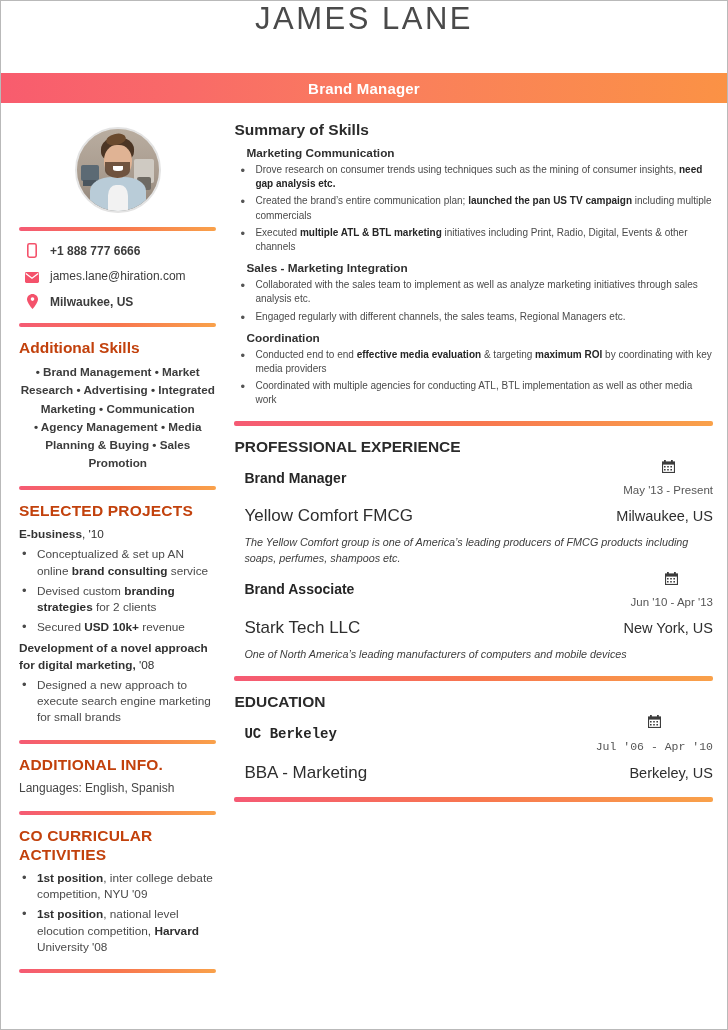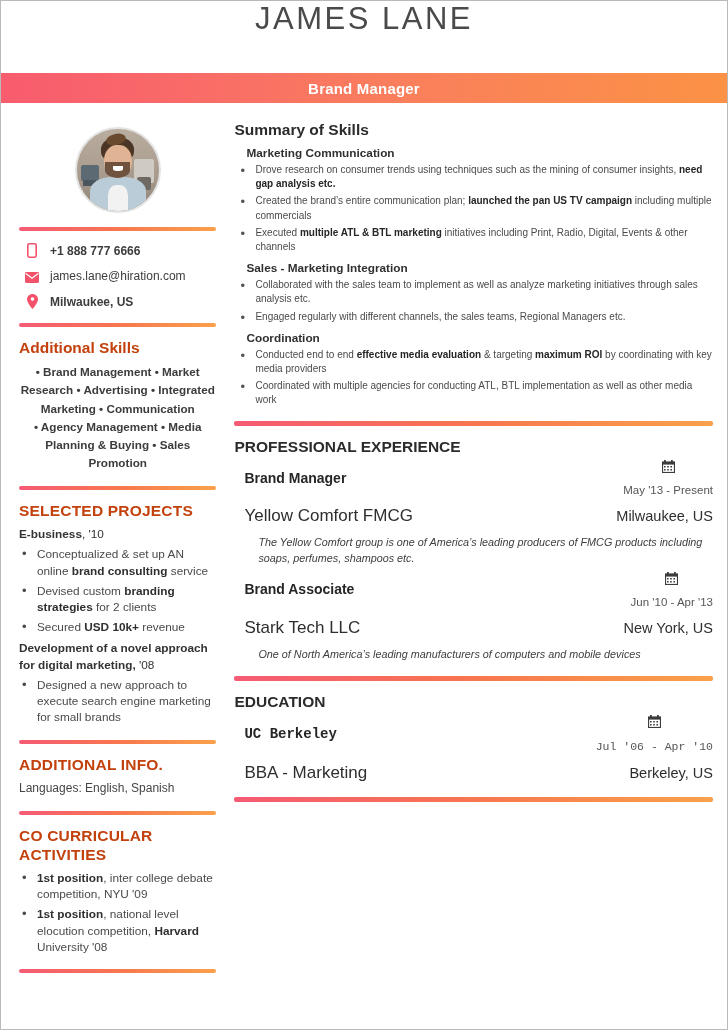--- a/index.html
+++ b/index.html
@@ -135,21 +135,21 @@
     padding-left: 10px;
   }
   .exp-role { font-size: 14px; font-weight: bold; color: #262626; }
   .exp-org  { font-size: 17px; color: #2e2e2e; }
   .exp-loc  { font-size: 14.5px; color: #2e2e2e; }
   .date-wrap { display: flex; align-items: center; gap: 7px; flex-direction: column; }
   .date-txt { font-size: 11.5px; color: #565656; }
   .exp-row.second { margin-top: 10px; }
   .exp-desc {
     font-size: 10.8px; font-style: italic; color: #3d3d3d;
-    line-height: 1.45; margin: 9px 0 0 24px;
+    line-height: 1.45; margin: 9px 0 0 10px;
   }
   .edu-row-1 { margin-top: 4px; font-family: Liberation Mono, monospace; }
   .edu-role { font-size: 14px; font-weight: bold; color: #262626; }
 </style>
 </head>
 <body>
 
 <div class="page">
 
   <div class="name-band">

